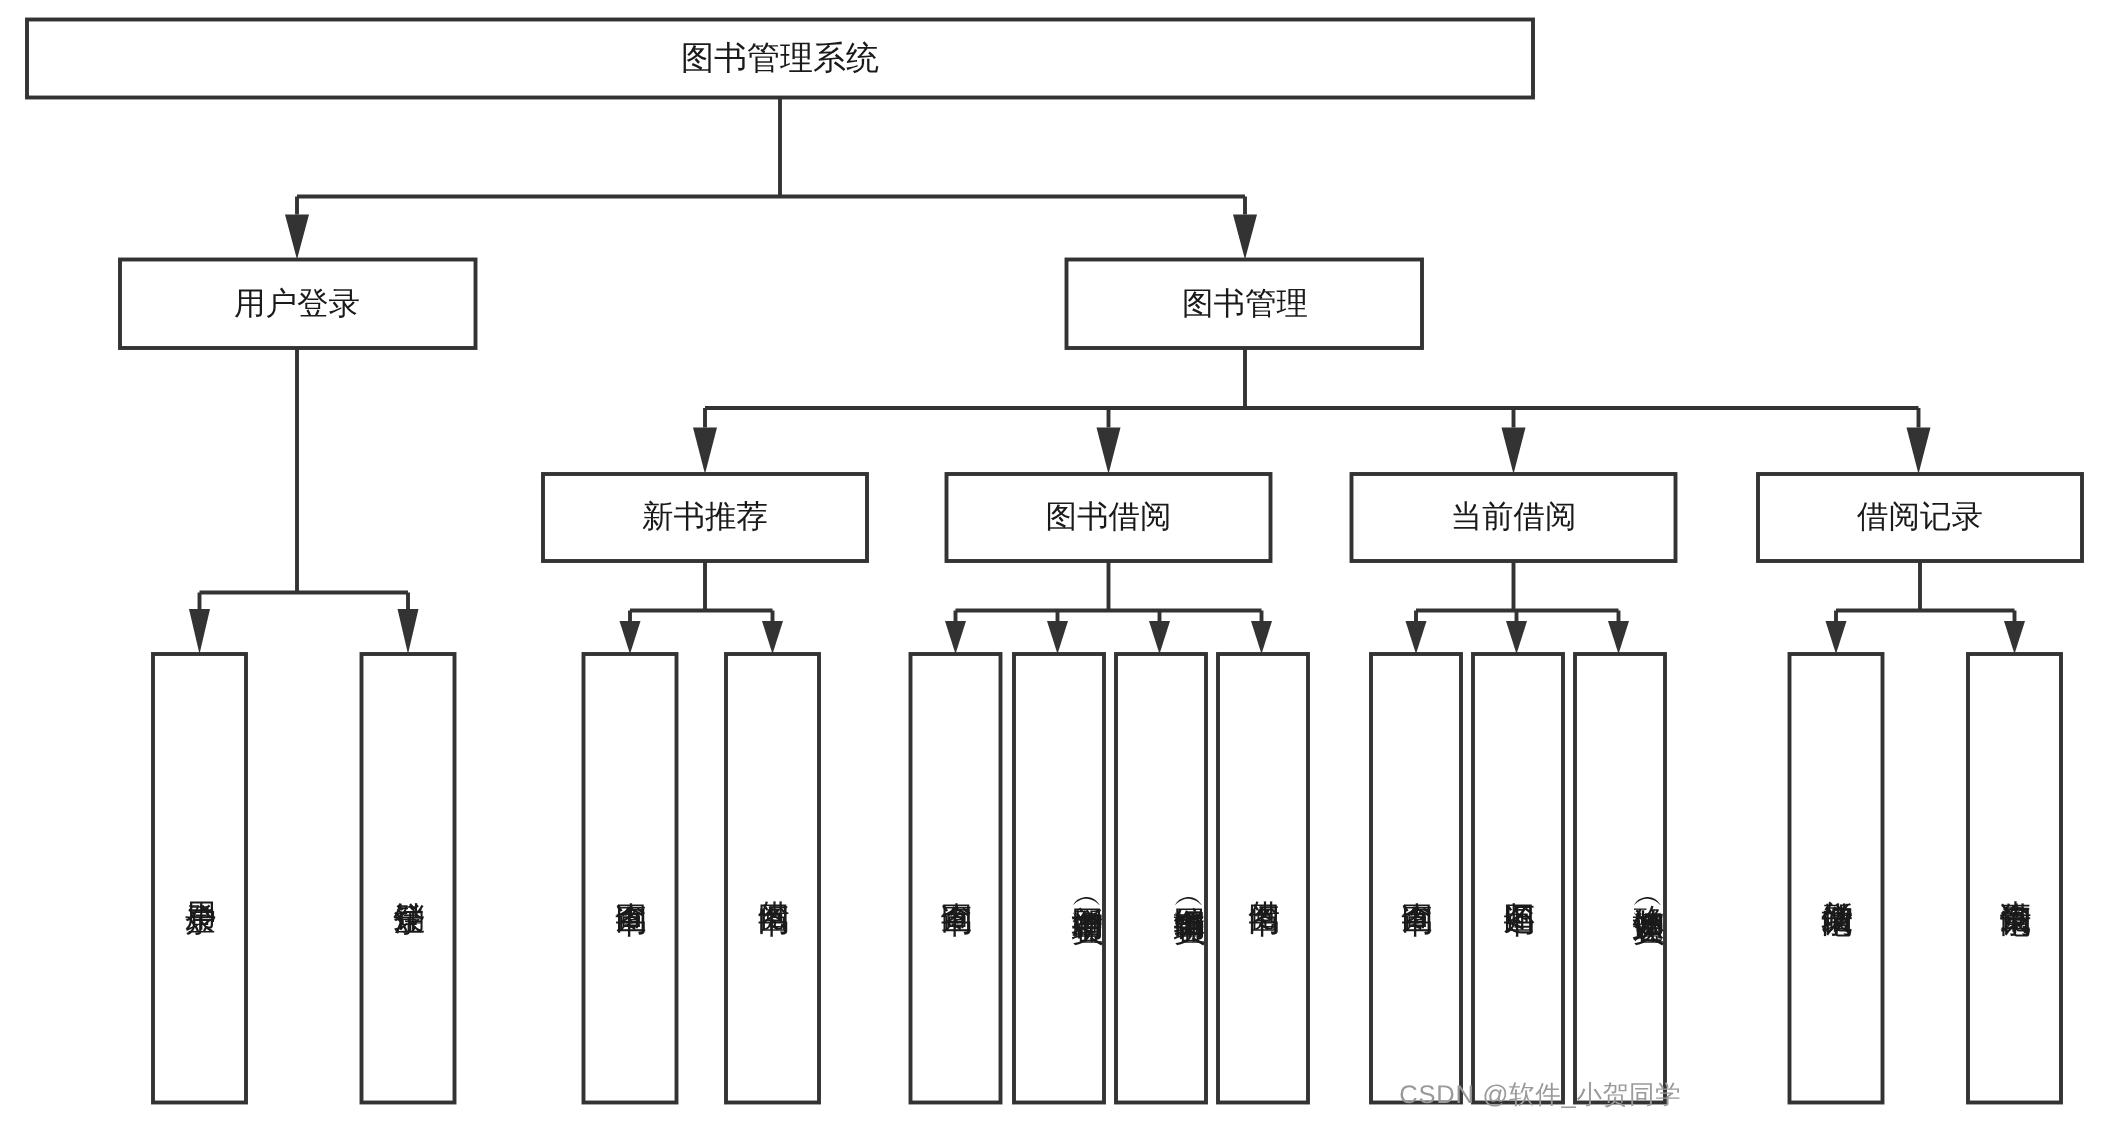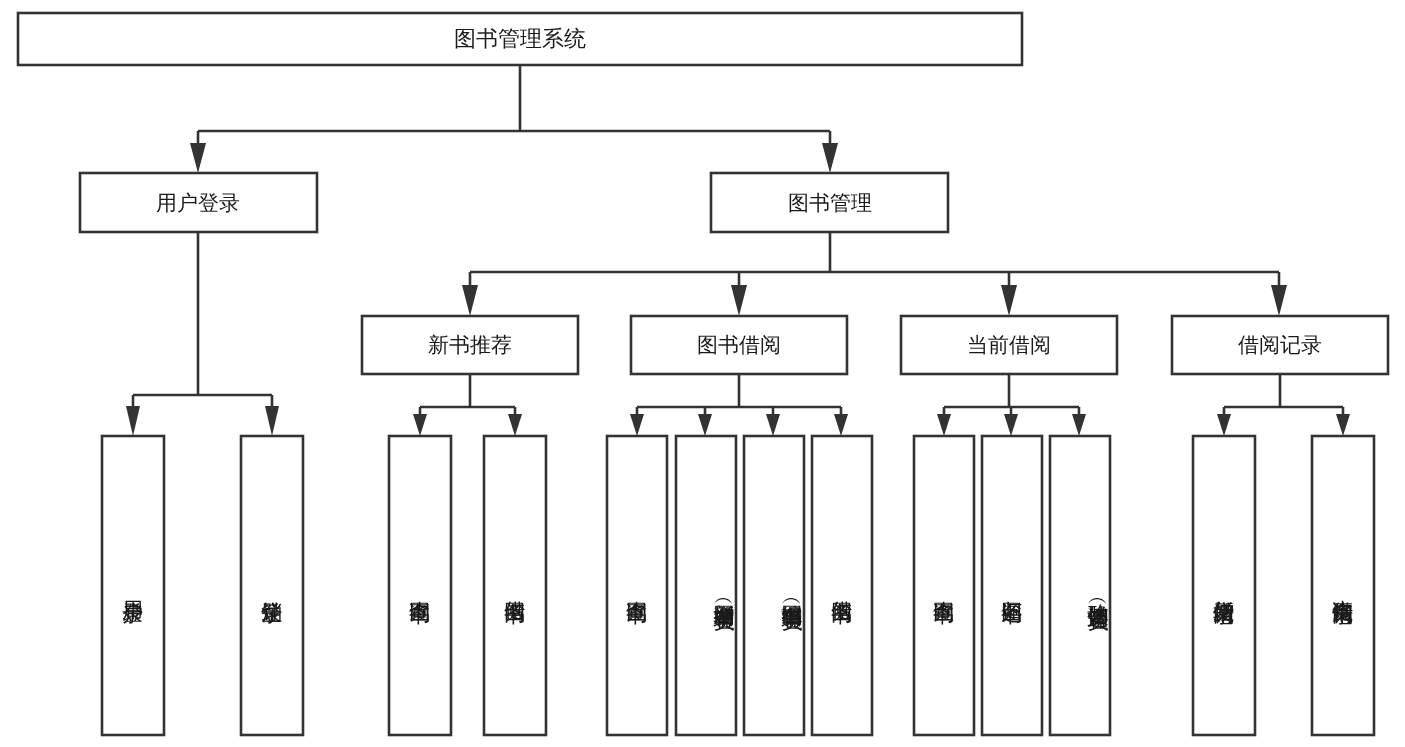--- a/index.html
+++ b/index.html
@@ -199,14 +199,15 @@
   <div class="leaf-label-wrap" style="left:744px; top:436px; width:60px; height:299px; align-items:flex-start; padding-top:12px; box-sizing:border-box;">编辑图书（管理员）</div>
   <div class="leaf-label-wrap" style="left:812px; top:436px; width:60px; height:299px;">借阅图书</div>
 
   <div class="leaf-label-wrap" style="left:914px; top:436px; width:60px; height:299px;">查询图书</div>
   <div class="leaf-label-wrap" style="left:982px; top:436px; width:60px; height:299px;">归还图书</div>
   <div class="leaf-label-wrap" style="left:1050px; top:436px; width:60px; height:299px; align-items:flex-start; padding-top:12px; box-sizing:border-box;">确认归还（管理员）</div>
 
   <div class="leaf-label-wrap" style="left:1193px; top:436px; width:62px; height:299px;">新增借阅记录</div>
   <div class="leaf-label-wrap" style="left:1312px; top:436px; width:62px; height:299px;">查询借阅记录</div>
 
+  <div class="watermark">CSDN @软件_小贺同学</div>
 
 </div>
 
 </body></html>

